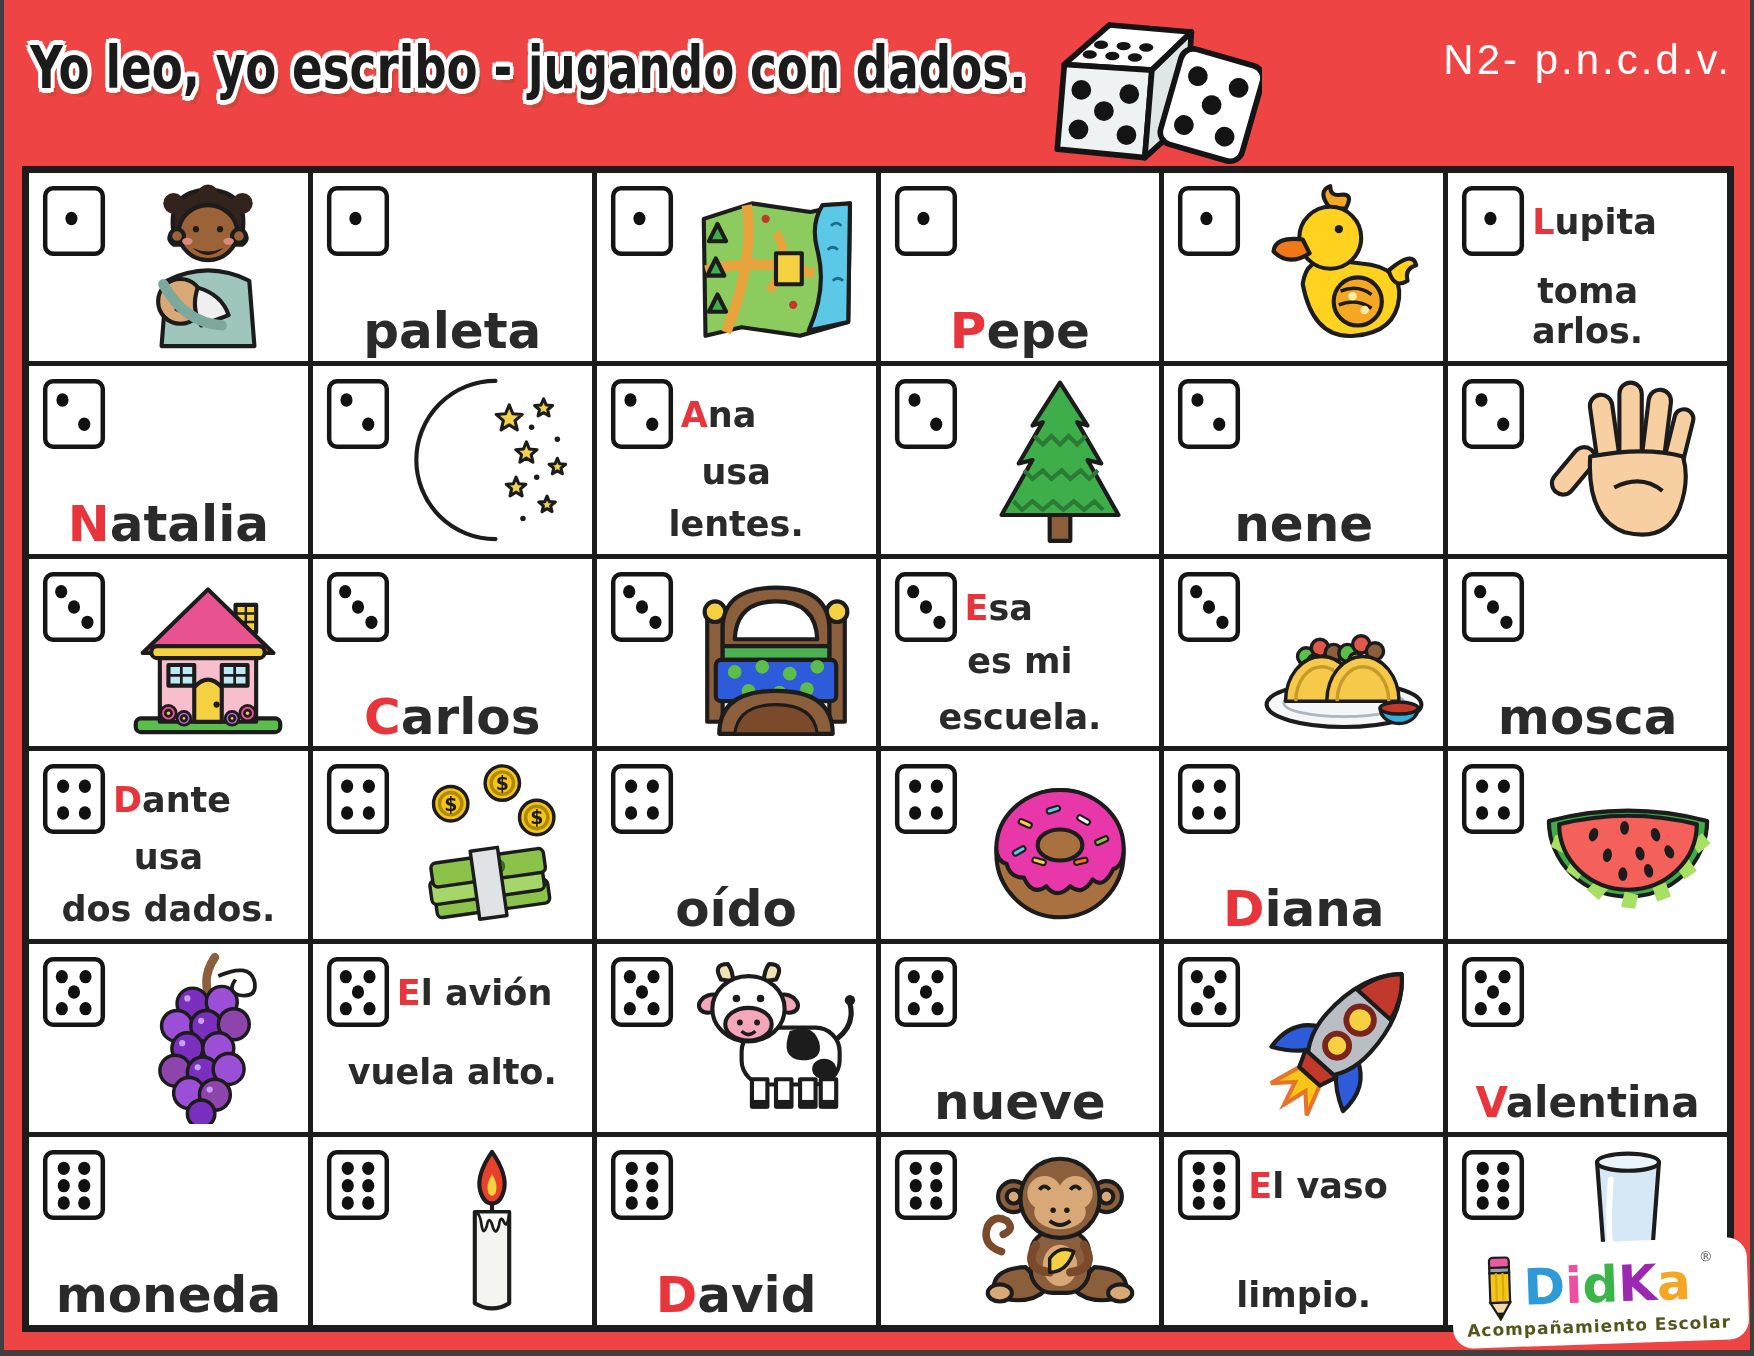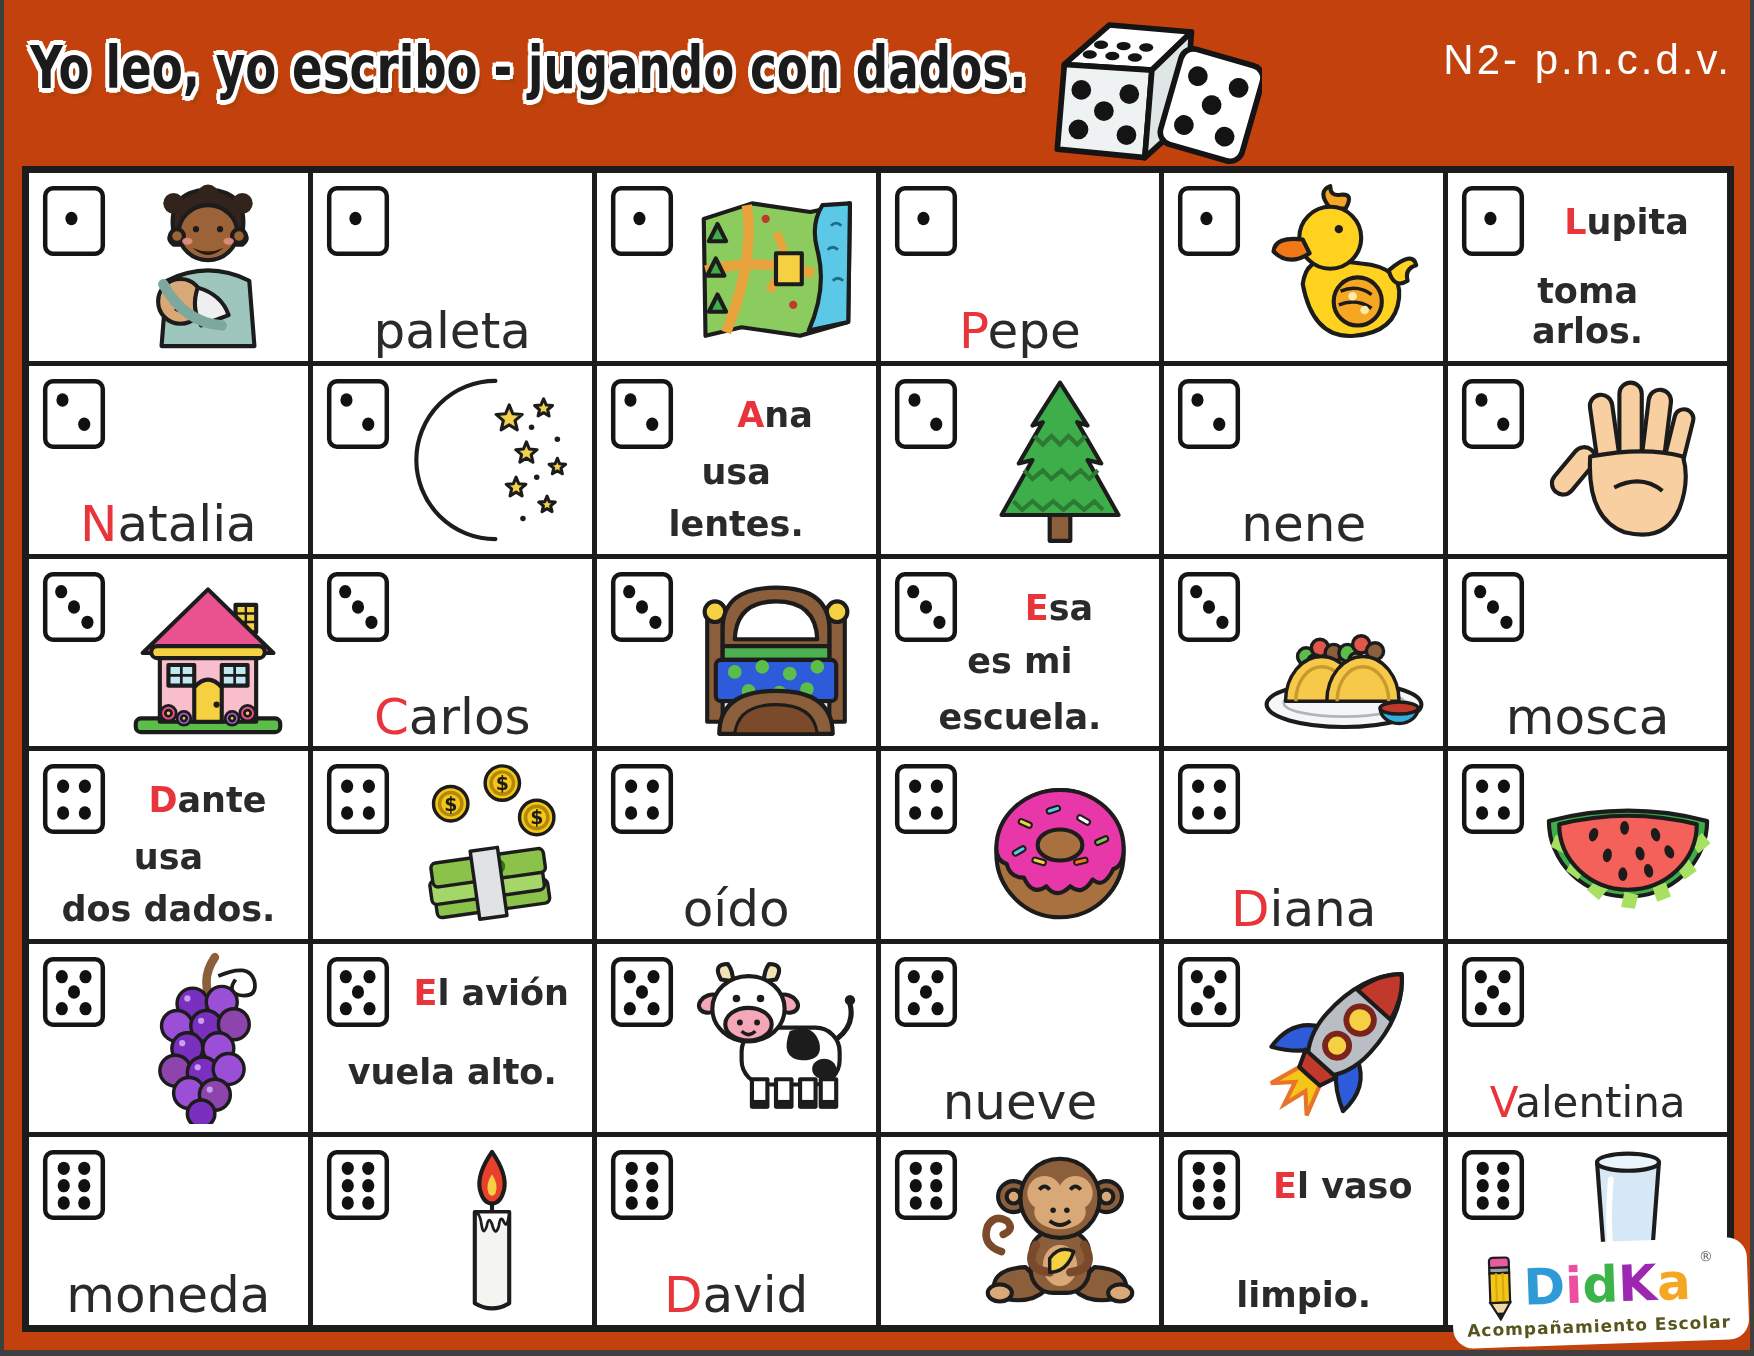--- a/index.html
+++ b/index.html
@@ -1,16 +1,16 @@
 <!DOCTYPE html>
 <html><head>
 <meta charset="utf-8">
 <style>
   html,body{margin:0;padding:0;}
-  .page{position:relative;width:1754px;height:1356px;background:#c2410c;overflow:hidden;
+  .page{position:relative;width:1754px;height:1356px;background:#ef4444;overflow:hidden;
         font-family:"DejaVu Sans","Liberation Sans",sans-serif;}
   .edge{position:absolute;background:#3f3f3f;}
   .edge.left{left:0;top:0;width:4px;height:100%;}
   .edge.right{right:0;top:0;width:4px;height:100%;}
   .edge.bottom{left:0;bottom:0;width:100%;height:6px;}
 
   .title{position:absolute;left:30px;top:34px;font-size:58px;font-weight:bold;color:#1b1b1b;
          white-space:nowrap;transform:scaleX(.78);transform-origin:left top;letter-spacing:0px;
          text-shadow:-5px 0 0 #fff,5px 0 0 #fff,0 -5px 0 #fff,0 5px 0 #fff,
                      -4px -4px 0 #fff,4px -4px 0 #fff,-4px 4px 0 #fff,4px 4px 0 #fff,
@@ -21,27 +21,27 @@
 
   .grid{position:absolute;left:22px;top:166px;width:1712px;height:1166px;background:#1c1c1c;
         display:grid;grid-template-columns:repeat(6,1fr);grid-template-rows:repeat(6,1fr);
         gap:5px;padding:5px;box-sizing:border-box;border:2px solid #1c1c1c;}
   .cell{background:#ffffff;position:relative;overflow:hidden;}
   .die{position:absolute;top:12px;left:13px;width:64px;height:72px;}
   .die svg{width:100%;height:100%;}
 
   .word-box{position:absolute;left:4px;right:4px;top:86px;bottom:6px;
             display:flex;align-items:center;justify-content:center;}
-  .word{font-size:50px;font-weight:normal;color:#2a2a2a;white-space:nowrap;margin-top:48px;}
+  .word{font-size:50px;font-weight:bold;color:#2a2a2a;white-space:nowrap;margin-top:48px;}
   .word.long{font-size:42px;}
   .red{color:#E8343B;}
 
   .sent{position:absolute;inset:0;}
   .sl{position:absolute;left:4px;right:4px;text-align:center;font-size:35px;font-weight:bold;color:#2a2a2a;white-space:nowrap;}
-  .sl.l1{left:84px;right:6px;top:14px;height:70px;display:flex;align-items:center;justify-content:center;}
+  .sl.l1{left:84px;right:6px;top:14px;height:70px;display:flex;align-items:center;justify-content:flex-start;}
 
   .pic{position:absolute;left:82px;top:4px;right:2px;bottom:4px;
        display:flex;align-items:center;justify-content:center;}
   .pic svg{width:190px;height:172px;}
 
   .logo{position:absolute;right:10px;bottom:16px;background:#fff;border-radius:16px;
         padding:6px 14px 4px 10px;transform:rotate(-2deg);display:flex;flex-direction:column;
         align-items:center;box-shadow:0 0 0 4px #ffffff;}
   .logo-top{display:flex;align-items:center;gap:6px;}
   .logo-letters{display:flex;align-items:baseline;}

